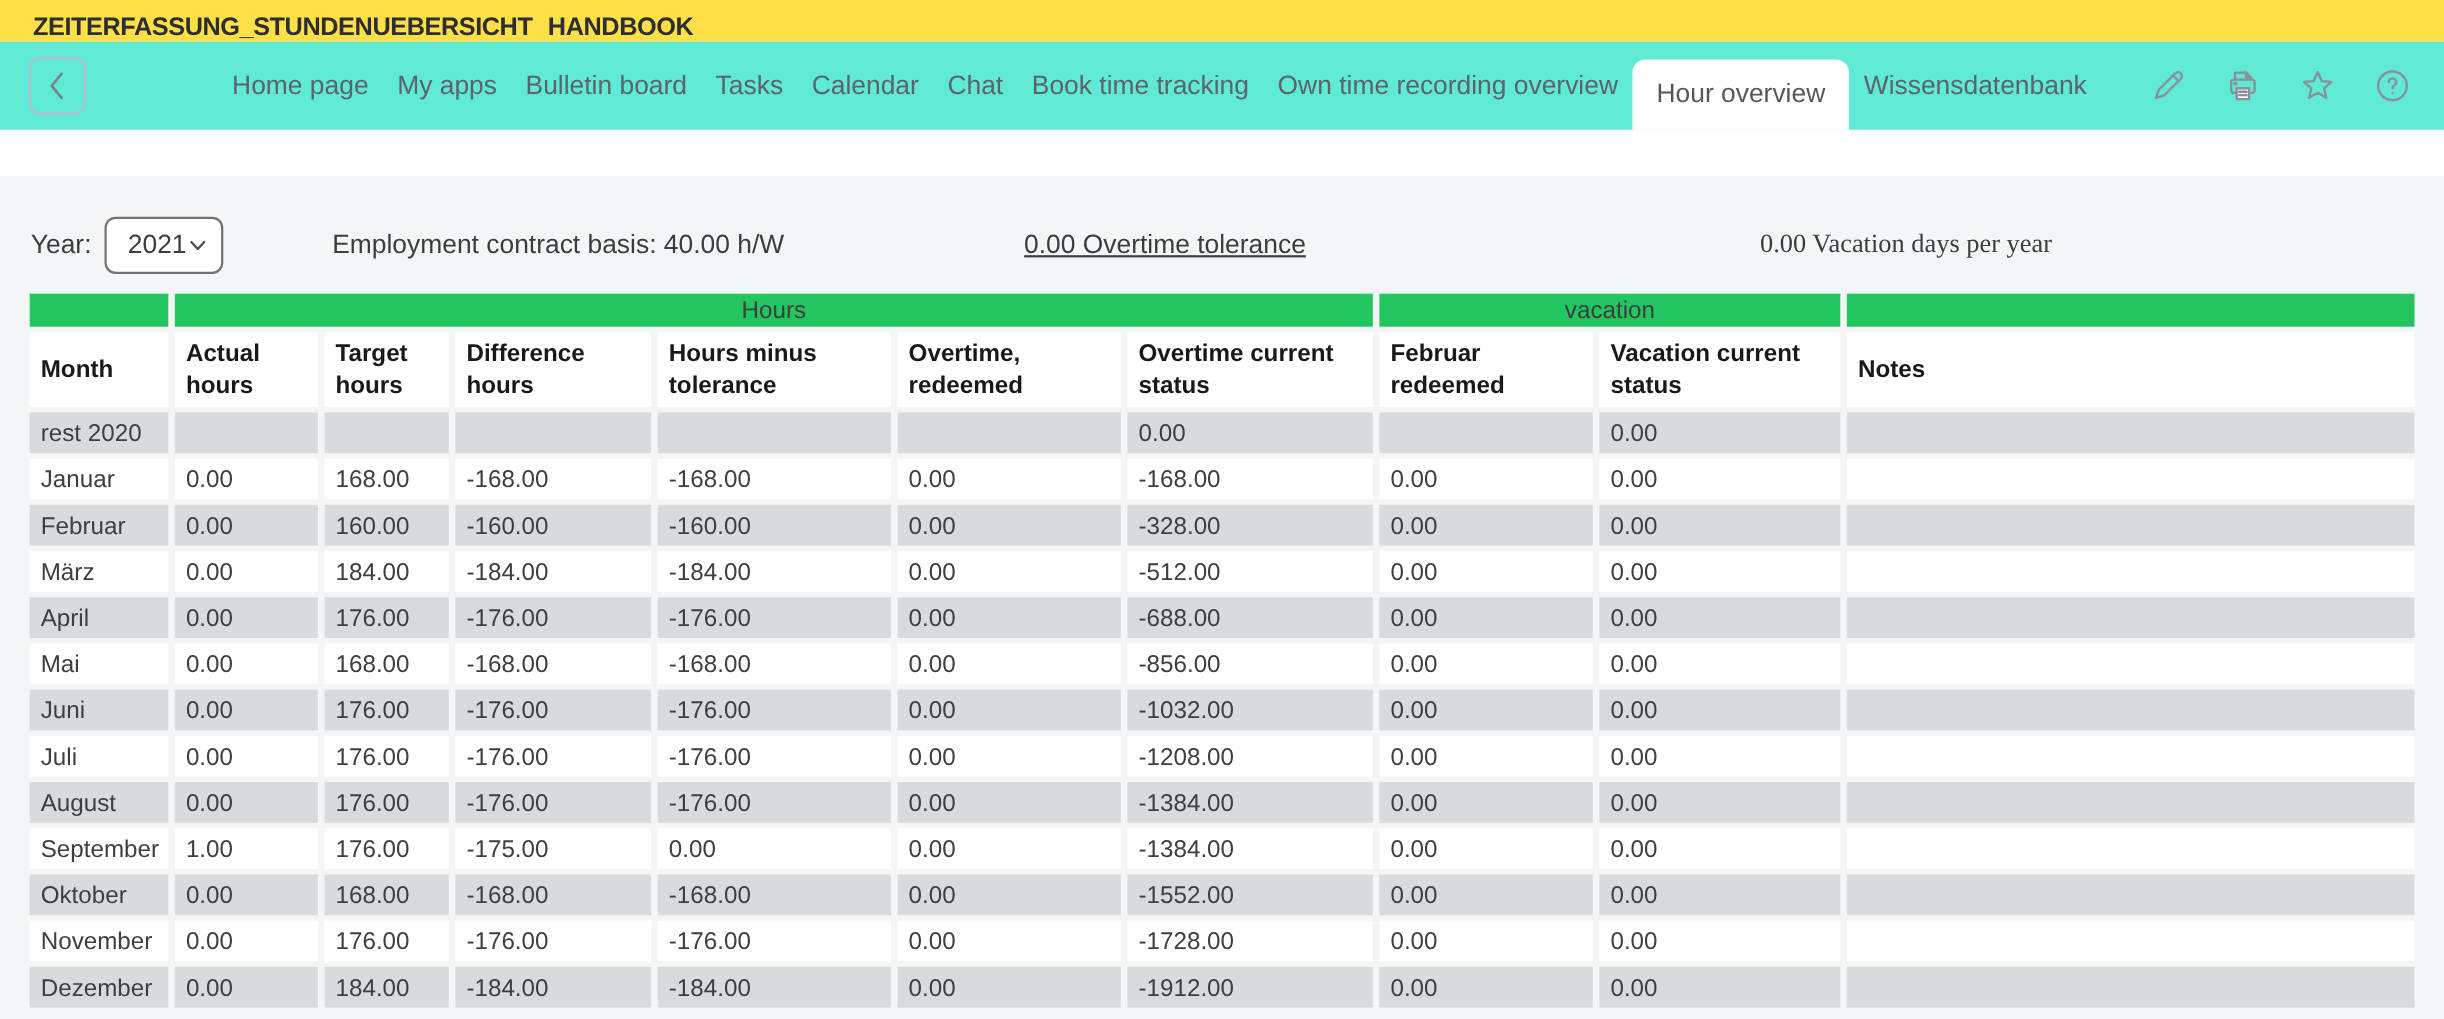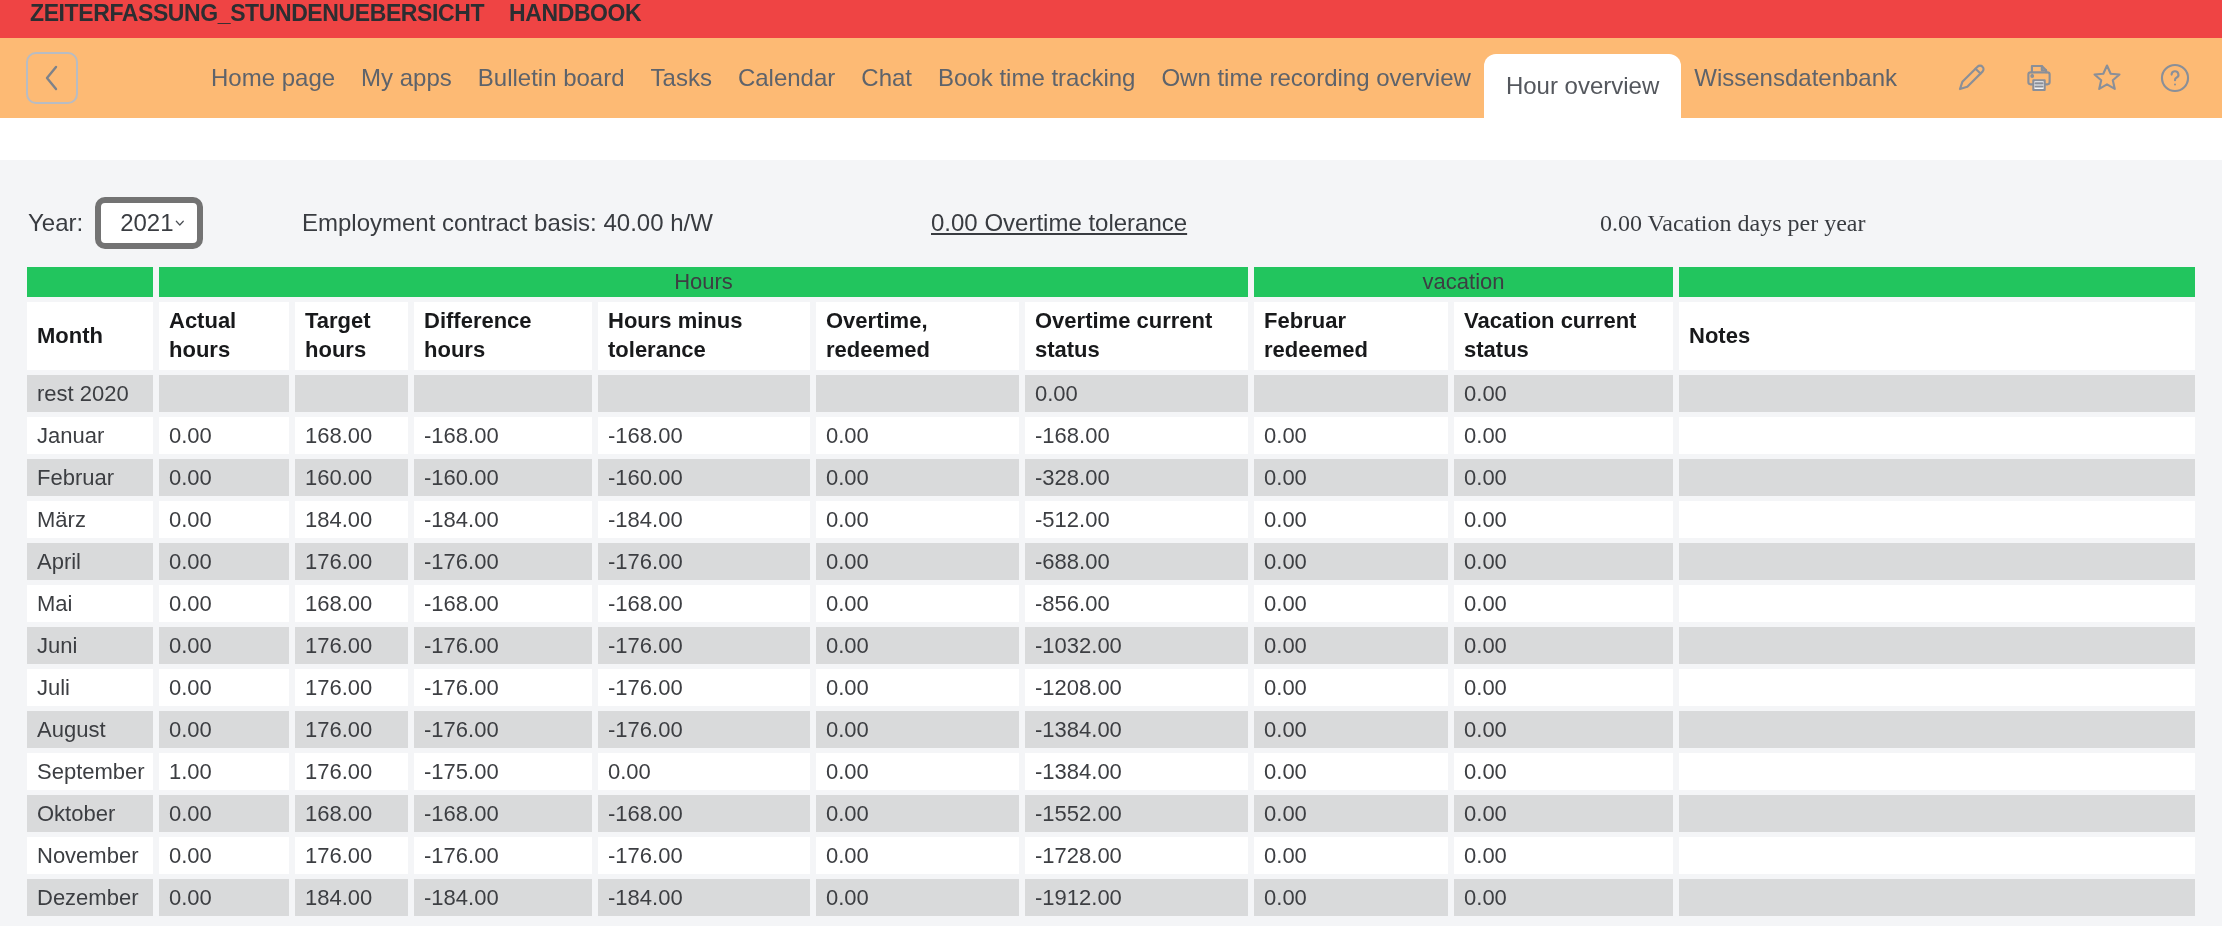--- a/index.html
+++ b/index.html
@@ -5,30 +5,30 @@
   * { box-sizing: border-box; }
   html,body { margin:0; padding:0; }
   body {
     width:2222px; height:926px; overflow:hidden;
     background:#f4f5f7;
     font-family:"Liberation Sans","DejaVu Sans",sans-serif;
     color:#3c3e42;
   }
   
   .titlebar {
-    height:38px; background:#ef4444;
-    display:flex; align-items:flex-start; gap:25px; padding-left:30px;
+    height:38px; background:#fde047;
+    display:flex; align-items:flex-end; gap:14px; padding-left:30px;
   }
   .titlebar .tb-text {
     font-weight:bold; font-size:23px; letter-spacing:-0.4px; color:#2c2e31;
     white-space:nowrap;
   }
   
   .navbar {
-    height:80px; background:#fdba74;
+    height:80px; background:#5eead4;
     display:flex; align-items:center; padding:0 26px;
   }
   .back-btn {
     width:52px; height:52px; flex:0 0 auto;
     border:2px solid #b8bcc3; border-radius:10px;
     display:flex; align-items:center; justify-content:center;
     background:transparent; cursor:pointer;
   }
   .nav-tabs {
     display:flex; align-items:center; margin-left:120px; height:80px;
@@ -47,21 +47,21 @@
   
   .white-band { height:42px; background:#ffffff; }
   
   .filter-row {
     position:relative; margin-top:36px; height:54px;
     display:flex; align-items:center; padding-left:28px;
     font-size:24px; color:#393c41;
   }
   .year-select {
     margin-left:12px; width:108px; height:52px;
-    background:#fff; border:6px solid #737373; border-radius:10px;
+    background:#fff; border:2px solid #737373; border-radius:10px;
     display:flex; align-items:center; justify-content:space-between;
     padding:0 12px 0 19px; font-size:24px; color:#3a3d42; cursor:pointer;
   }
   .abs-stat { position:absolute; top:50%; transform:translateY(-50%); white-space:nowrap; }
   .stat-contract { left:302px; }
   .stat-overtime { left:931px;text-decoration:underline; }
   .stat-vacation { left:1600px;font-family:Liberation Serif, serif; }
   
   .table-wrap { margin:12px 0 0 21px; }
   table.hours {

